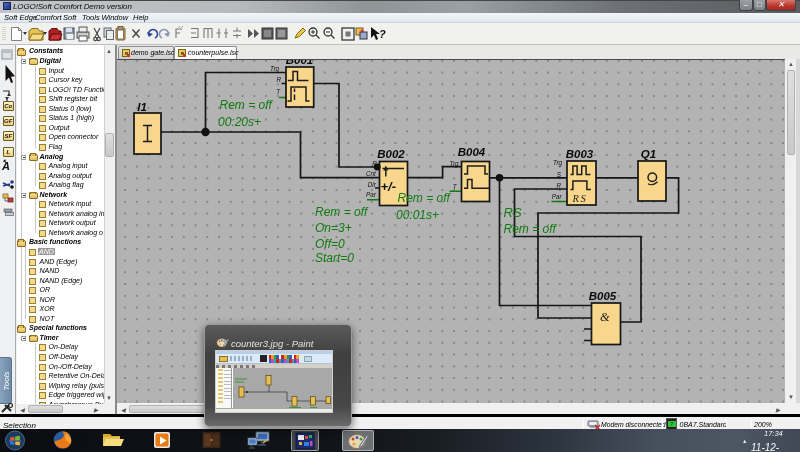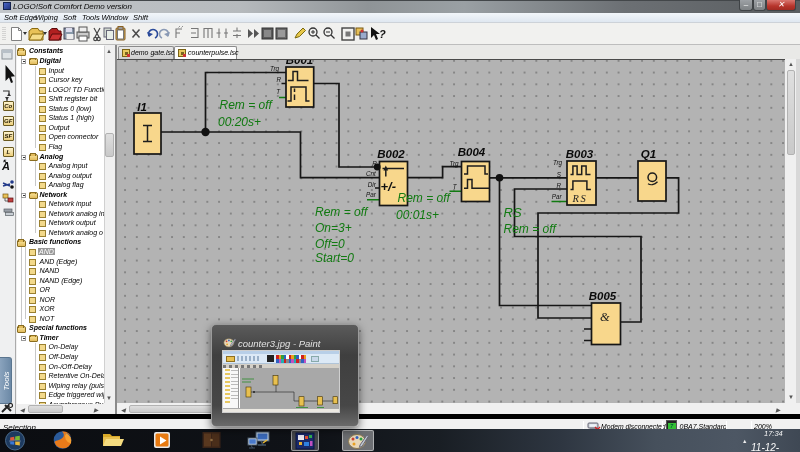--- a/index.html
+++ b/index.html
@@ -51,29 +51,29 @@
 
 .sb{position:absolute;background:#f0f0f0;}
 .sbthumb{position:absolute;background:linear-gradient(#dfdfdf,#c9c9c9);border:1px solid #b2b2b2;border-radius:2px;}
 .sbarr{position:absolute;font-size:6px;color:#555;text-align:center;}
 
 #canvas{left:117px;top:59px;width:668px;height:344px;background-color:#b3b3b3;
  background-image:radial-gradient(circle,#868686 0.8px,rgba(0,0,0,0) 1.05px);
  background-size:11.75px 11.75px;background-position:2.2px 6.7px;overflow:hidden;border-top:1px solid #4a4a4a;}
 #rmargin{left:796px;top:59px;width:4px;height:344px;background:#d8d8d8;}
 
-#statusbar{left:0;top:414px;width:800px;height:14.5px;background:#f1f1f1;border-top:5px solid #000000;font-size:7.5px;color:#000;}
+#statusbar{left:0;top:414px;width:800px;height:14.5px;background:#f1f1f1;border-top:3px solid #000000;font-size:7.5px;color:#000;}
 .ssep{top:1.5px;width:1px;height:11px;background:#b5b5b5;border-right:1px solid #fff;}
 #thumb{left:10px;top:25px;width:118px;height:63px;background:#fff;border:1px solid #cfcfcf;overflow:hidden;}
 
 #taskbar{left:0;top:428.5px;width:800px;height:23.5px;
  background:linear-gradient(90deg,#0b0d11 0%,#101318 40%,#191e24 55%,#2e3641 70%,#46505c 82%,#4d5764 92%,#3f4854 100%);}
 .tbhl{background:rgba(255,255,255,0.22);border:1px solid rgba(255,255,255,0.45);}
 
-#preview{left:211px;top:324px;width:148px;height:103px;border-radius:5px;
+#preview{left:204px;top:324px;width:148px;height:103px;border-radius:5px;
  background:linear-gradient(#5b5b5b,#3f3f3f 30%,#474747 80%,#6a6a6a);
  border:1px solid #9b9b9b;box-shadow:0 3px 8px rgba(0,0,0,0.55);}
 </style>
 </head>
 <body>
 <div id="screen">
   <div class="abs" id="titlebar"></div>
   <div class="abs" id="appico"></div>
   <div class="abs" id="titletxt">LOGO!Soft Comfort Demo version</div>
   <div class="abs wbtn" id="btnmin">
@@ -81,25 +81,25 @@
     </div>
   <div class="abs wbtn" id="btnmax">
       <span class="wglyph">□</span>
     </div>
   <div class="abs wbtn" id="btnclose">
       <span class="wglyph">✕</span>
     </div>
   <div class="abs" id="menubar">
     <span style="left:4px">Soft</span>
       <span style="left:19.5px">Edge</span>
-    <span style="left:35px">Wiping</span>
+    <span style="left:35px">Comfort</span>
       <span style="left:63px">Soft</span>
     <span style="left:82px">Tools</span>
       <span style="left:101.5px">Window</span>
-    <span style="left:133px">Shift</span>
+    <span style="left:133px">Help</span>
   </div>
   <div class="abs" id="toolbar"></div>
   <svg class="abs" style="left:0;top:23px" width="800" height="22" viewBox="0 0 800 22">
    <g stroke="#808080" fill="#fff" stroke-width="1">
     <path d="M11.5 4.5 h7 l3 3 v10 h-10 z"></path>
     <path d="M18.5 4.5 v3 h3" fill="none"></path>
    </g>
    <path d="M23 9 l4 0 -2 3 z" fill="#333"></path>
    <path d="M29 8 l3-2.5 6 0 1.5 2.5 3.5 0 0 9 -14 0 z" fill="#e8c158" stroke="#8a6a10"></path>
    <path d="M29 17 l3-6 12 0 -3 6 z" fill="#f5dc8a" stroke="#8a6a10"></path>

